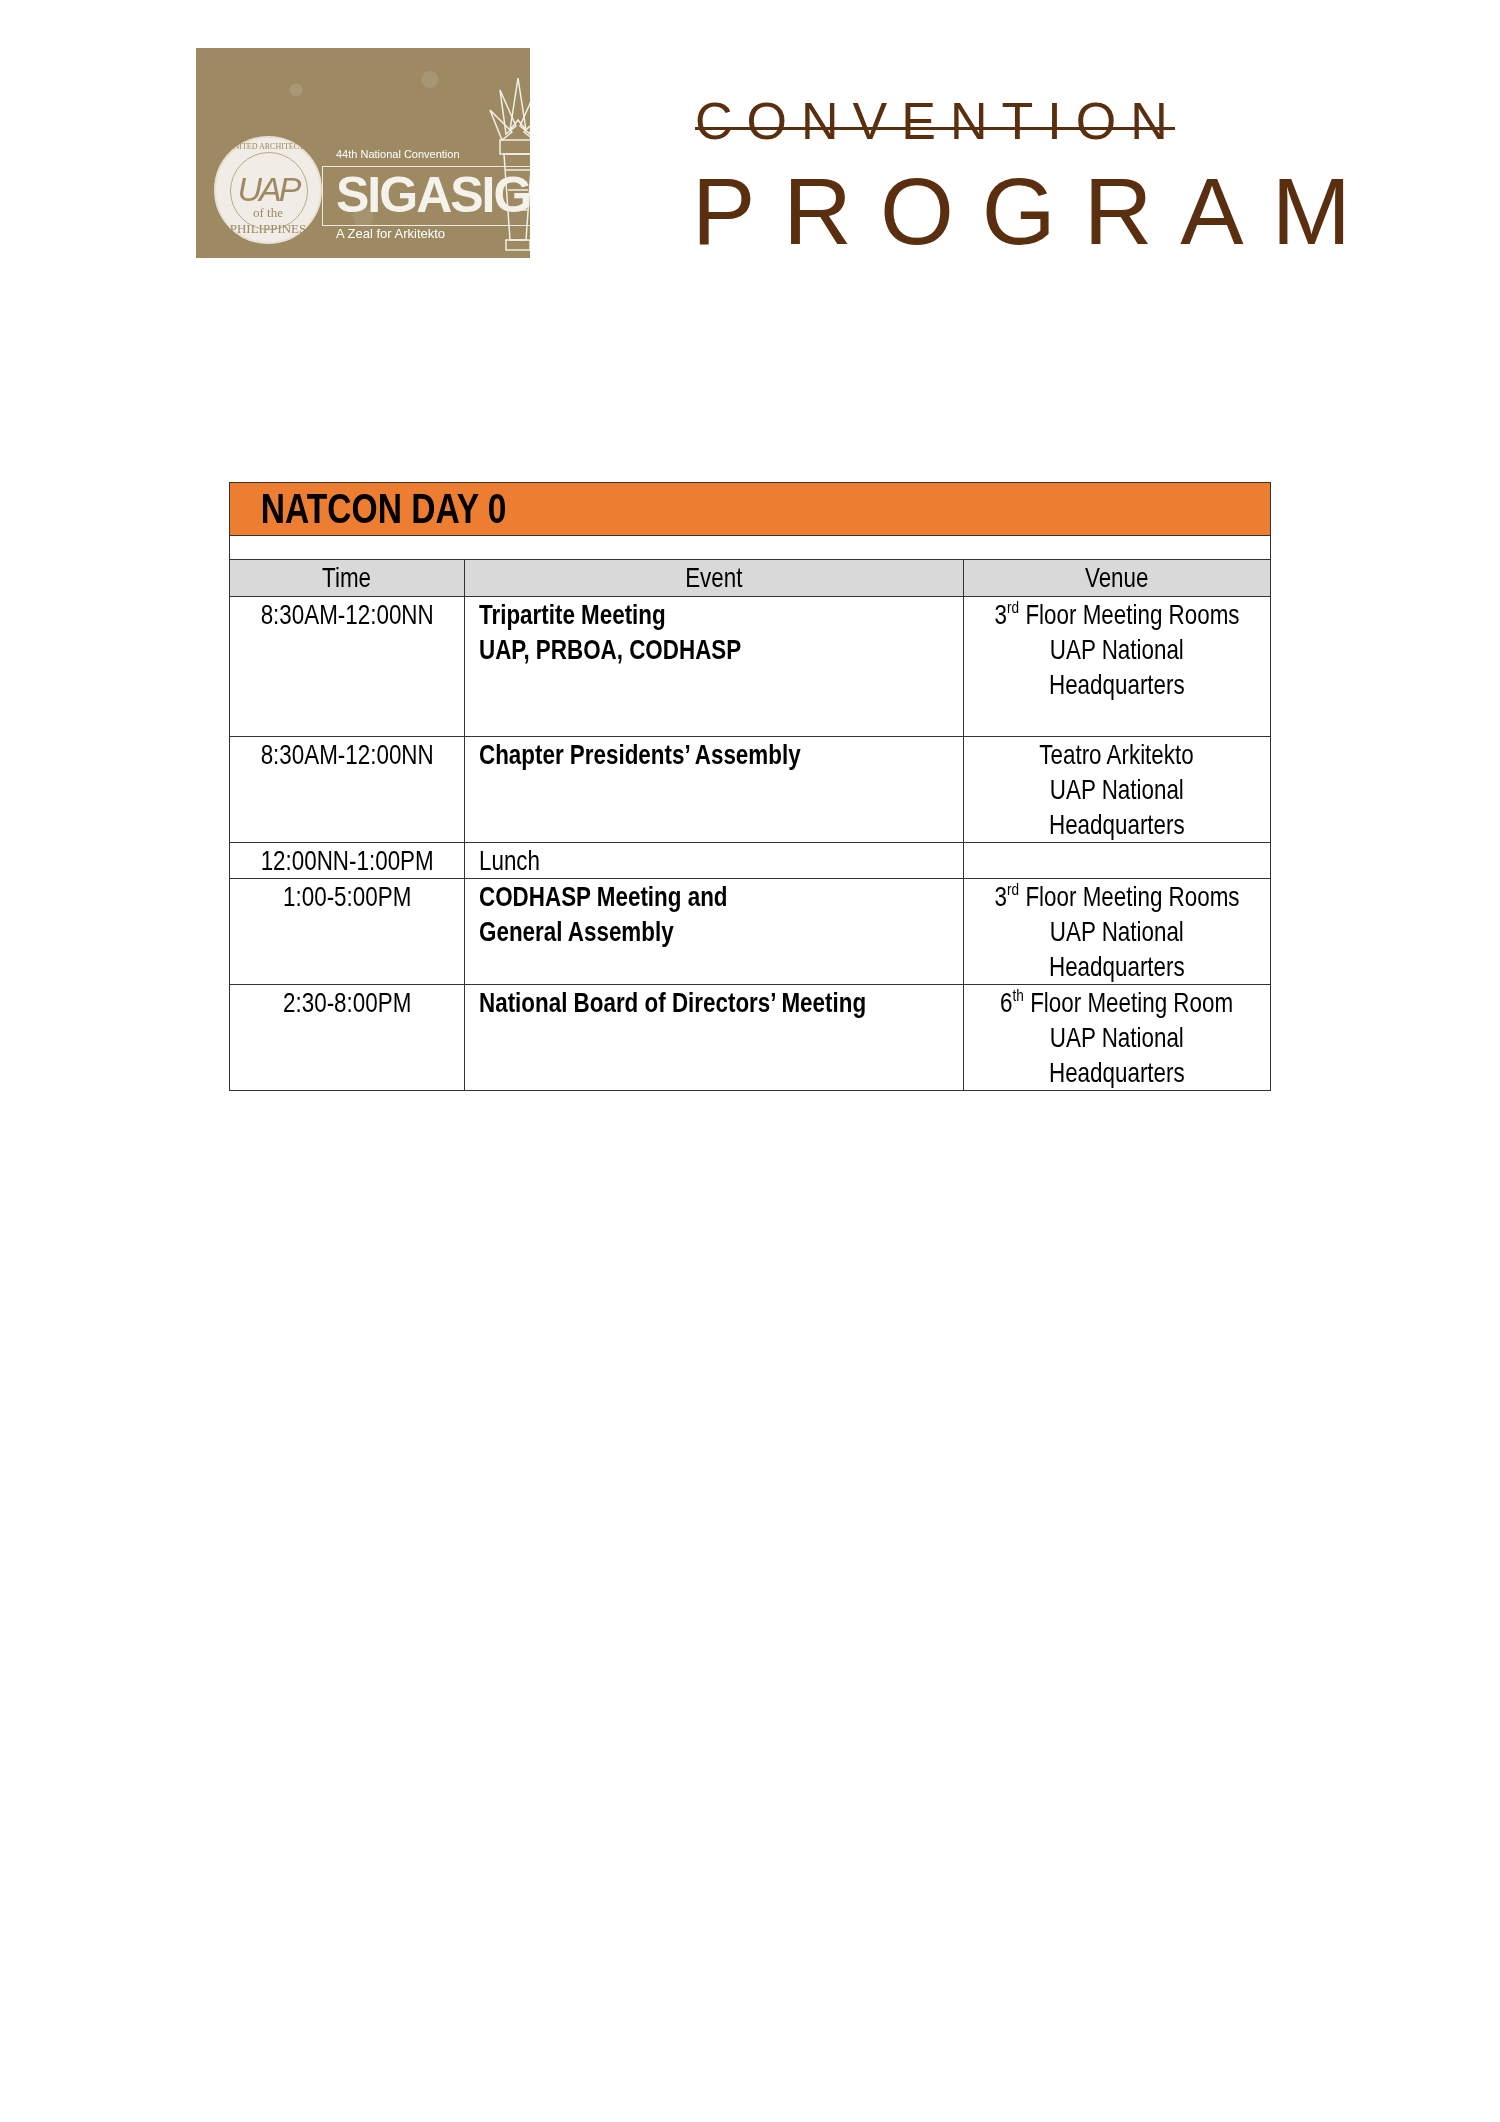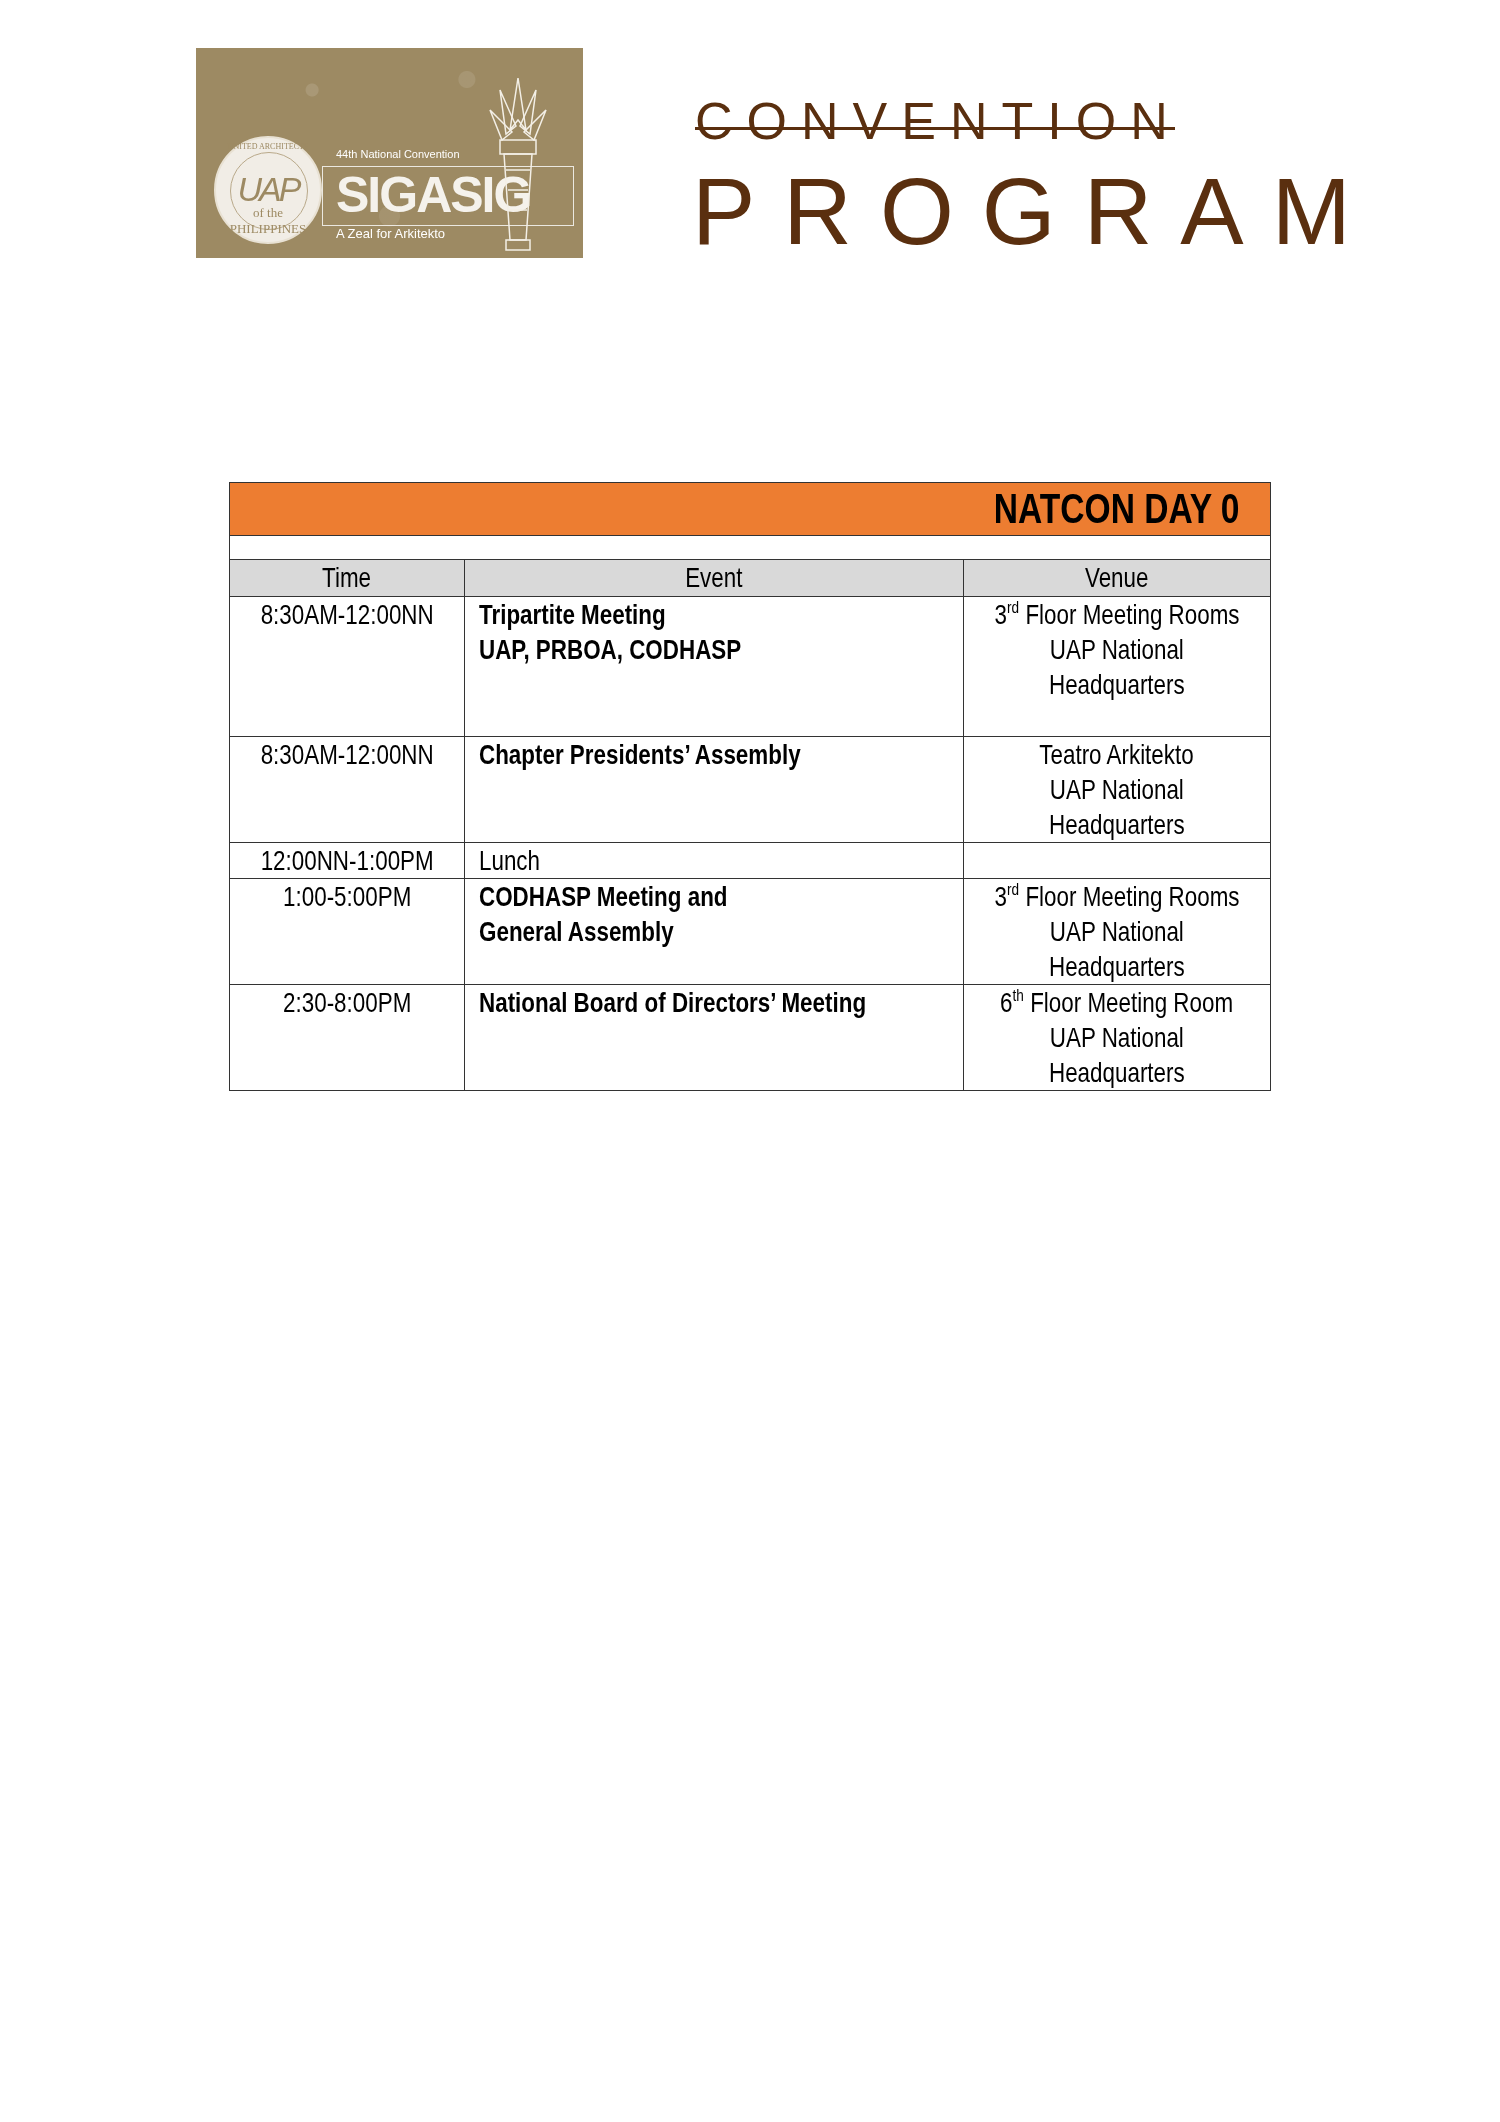--- a/index.html
+++ b/index.html
@@ -1,19 +1,19 @@
 <!DOCTYPE html>
 <html><head>
 <meta charset="utf-8">
 <style>
   html, body { margin:0; padding:0; background:#ffffff; }
   body { width:1500px; height:2122px; position:relative; overflow:hidden; font-family:"Liberation Sans", sans-serif; color:#000; }
 
   
-  .logo { position:absolute; left:196px; top:48px; width:387px; height:210px; background:#9d8a63;
+  .logo { position:absolute; left:196px; top:48px; width:334px; height:210px; background:#9d8a63;
           background-image: radial-gradient(circle at 30% 20%, rgba(255,255,255,0.12) 0 6px, transparent 7px),
                             radial-gradient(circle at 70% 15%, rgba(255,255,255,0.10) 0 8px, transparent 9px),
                             radial-gradient(circle at 50% 80%, rgba(255,255,255,0.08) 0 10px, transparent 11px);
           overflow:hidden; }
   .seal { position:absolute; left:18px; top:88px; width:104px; height:104px; border-radius:50%; background:#f1ede6; border:2px solid #e8e1d3; }
   .seal-inner { position:absolute; left:14px; top:14px; width:76px; height:76px; border-radius:50%; border:1px solid #b9a98a; }
   .seal-mark { position:absolute; left:0; right:0; top:32px; text-align:center; font-weight:normal; font-size:34px; color:#9d8a63; letter-spacing:-3px; font-style:italic; }
   .seal-text-top { position:absolute; left:0; right:0; top:4px; text-align:center; font-size:8px; color:#9d8a63; font-family:"Liberation Serif", serif; }
   .seal-text-bot { position:absolute; left:0; right:0; bottom:5px; text-align:center; font-size:13px; color:#9d8a63; font-family:"Liberation Serif", serif; }
   .logo-sub { position:absolute; left:140px; top:100px; font-size:11px; color:#fff; }
@@ -23,21 +23,21 @@
   .torch { position:absolute; left:290px; top:22px; width:64px; height:186px; }
 
   
   .title-conv { position:absolute; left:695px; top:93px; font-size:52px; color:#5a2f0f; letter-spacing:14px; line-height:56px; font-weight:normal; }
   .title-strike { position:absolute; left:695px; top:127px; width:480px; height:3px; background:#5a2f0f; }
   .title-prog { position:absolute; left:692px; top:163px; font-size:95px; color:#5a2f0f; letter-spacing:28px; line-height:96px; }
 
   
   .sched { position:absolute; left:229px; top:482px; width:1042px; border-collapse:collapse; }
   .sched td { border:1.5px solid #333; padding:0; vertical-align:top; }
-  .band { background:#ed7d31; height:52px; text-align:right; vertical-align:middle !important; }
+  .band { background:#ed7d31; height:52px; text-align:left; vertical-align:middle !important; }
   .band-title { display:inline-block; font-size:42px; font-weight:bold; transform:scaleX(0.8); line-height:52px; }
   .spacer { height:23px; }
   .head td { background:#d9d9d9; height:36px; text-align:center; font-weight:normal; font-size:28px; line-height:36px; }
   .nar { display:inline-block; transform:scaleX(0.8); white-space:nowrap; }
   .c-time { width:250px; text-align:center; }
   .c-event { width:463px; text-align:left; padding-left:14px !important; }
   .c-venue { text-align:center; }
   .cell-line { font-size:28px; line-height:35px; height:35px; white-space:nowrap; }
   .c-event .nar { transform-origin:left center; }
   .bold { font-weight:bold; }

